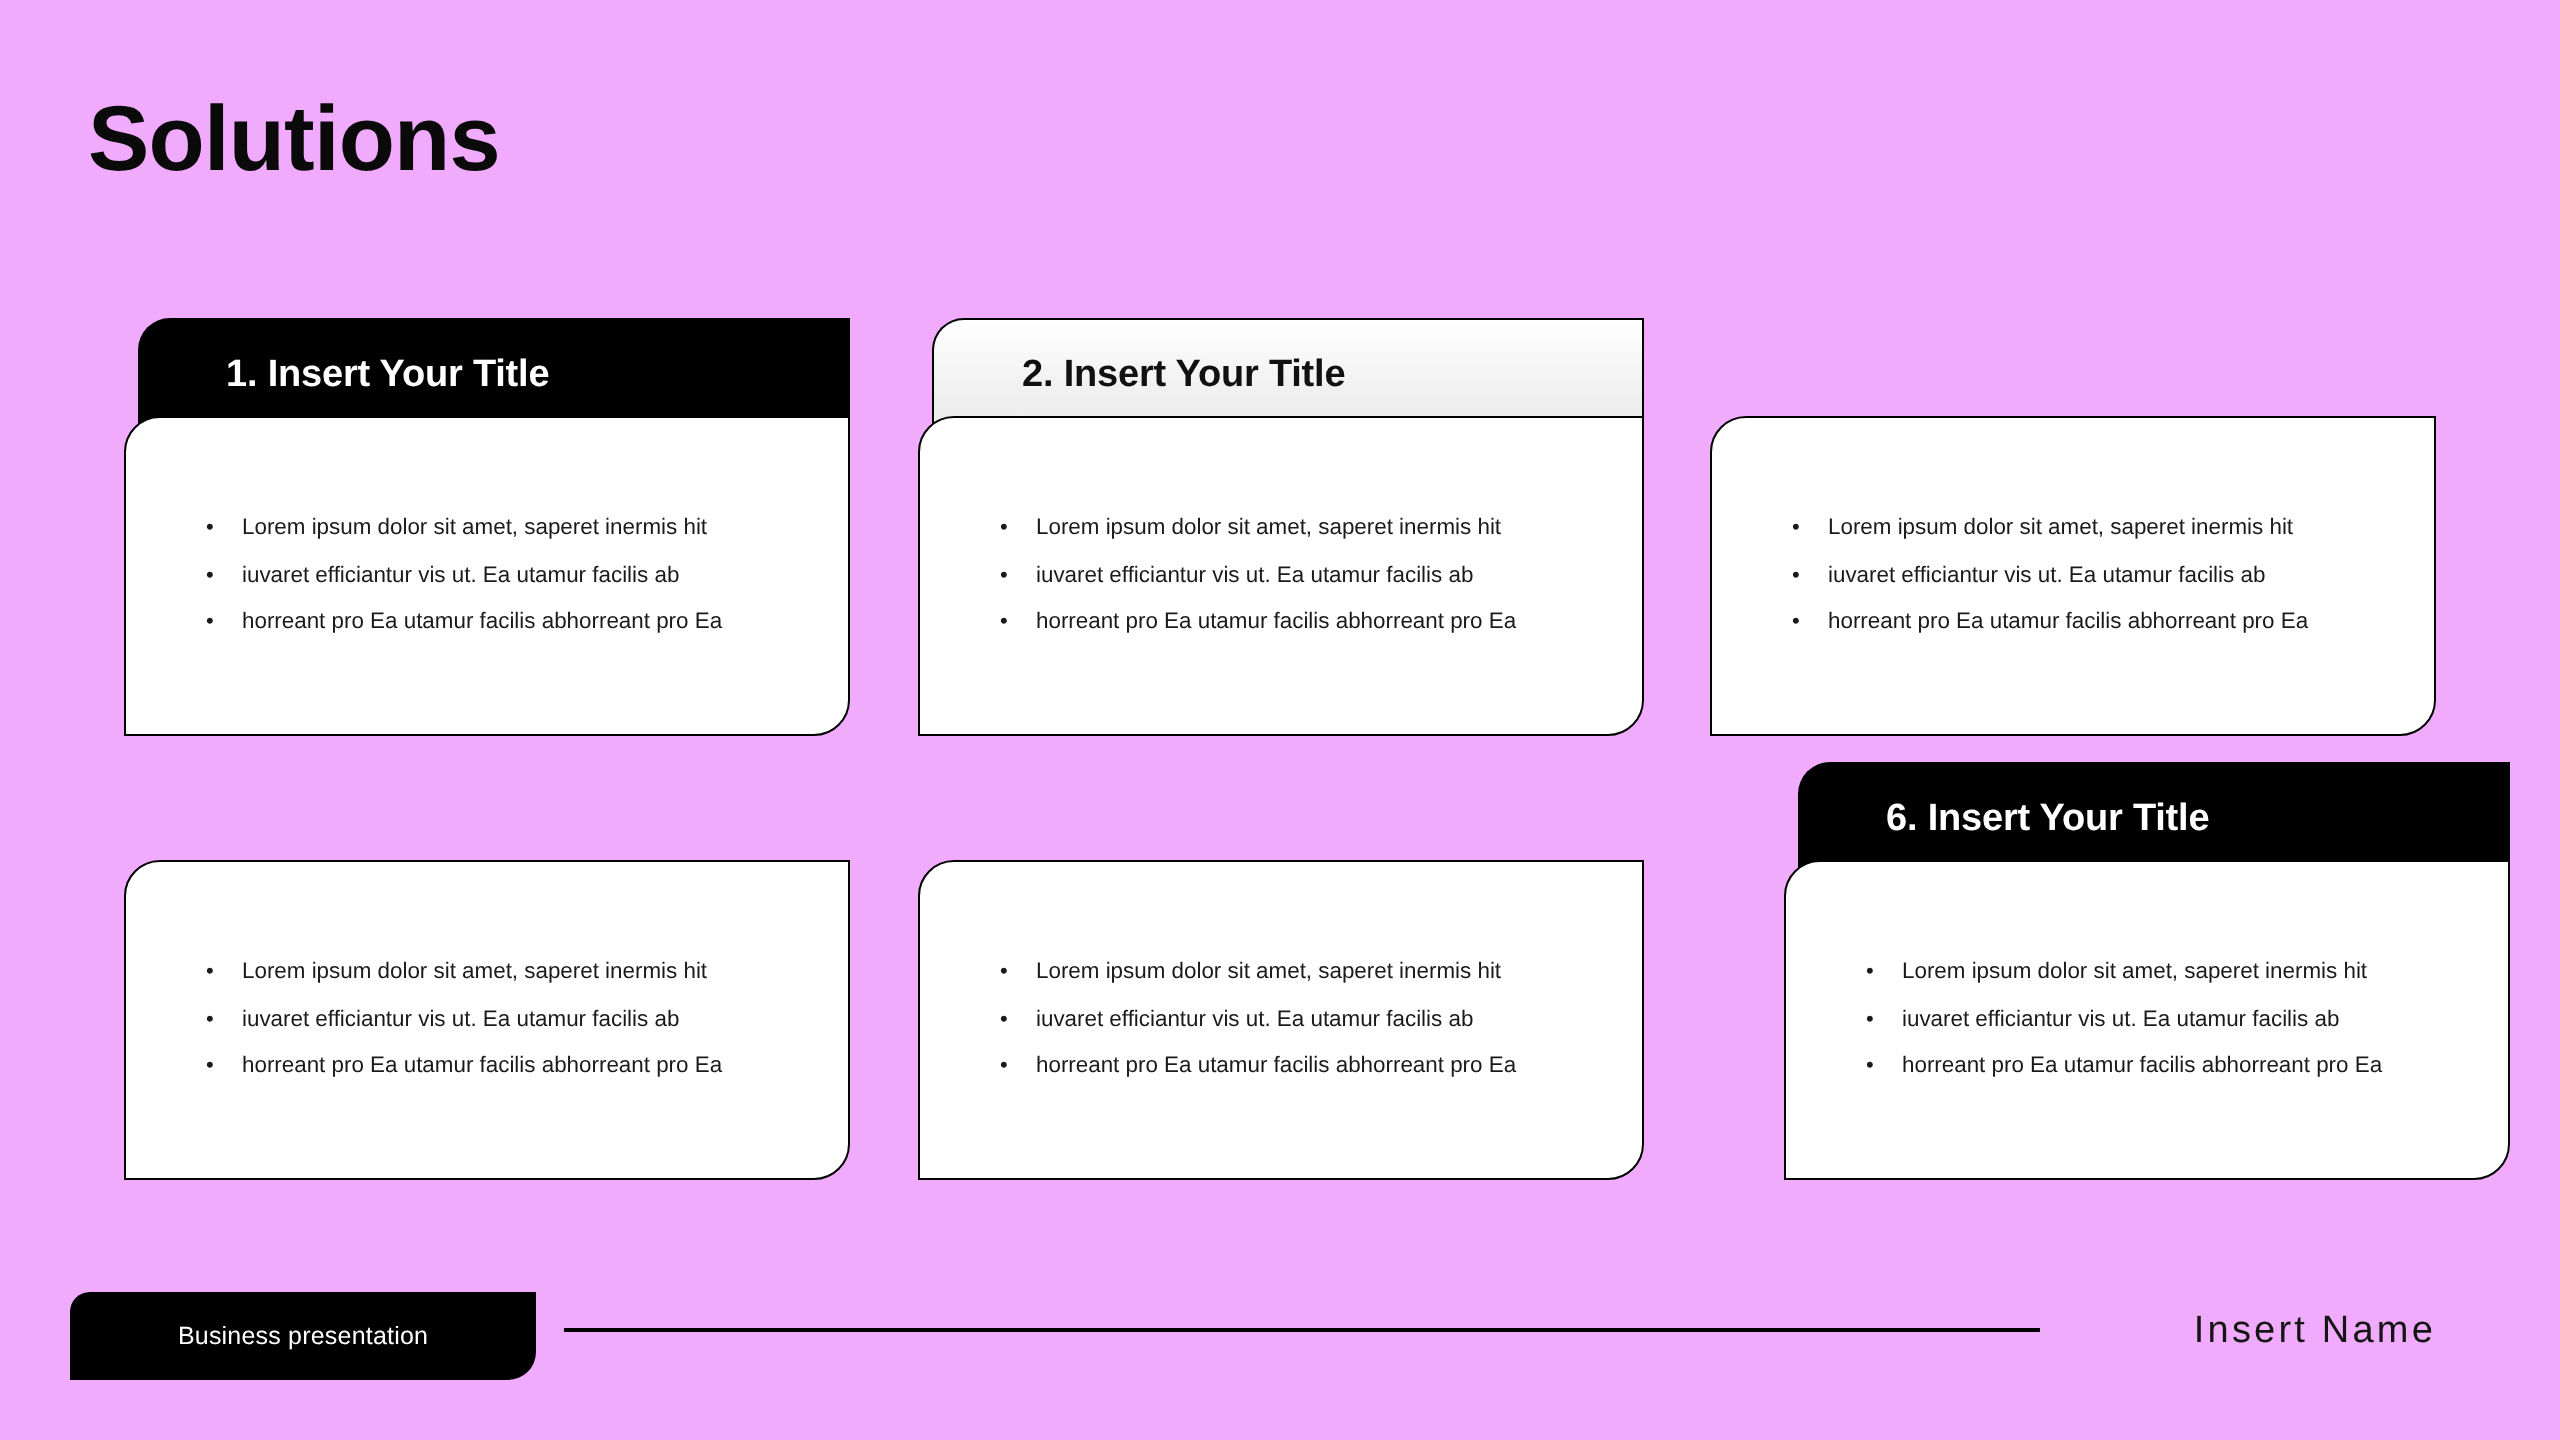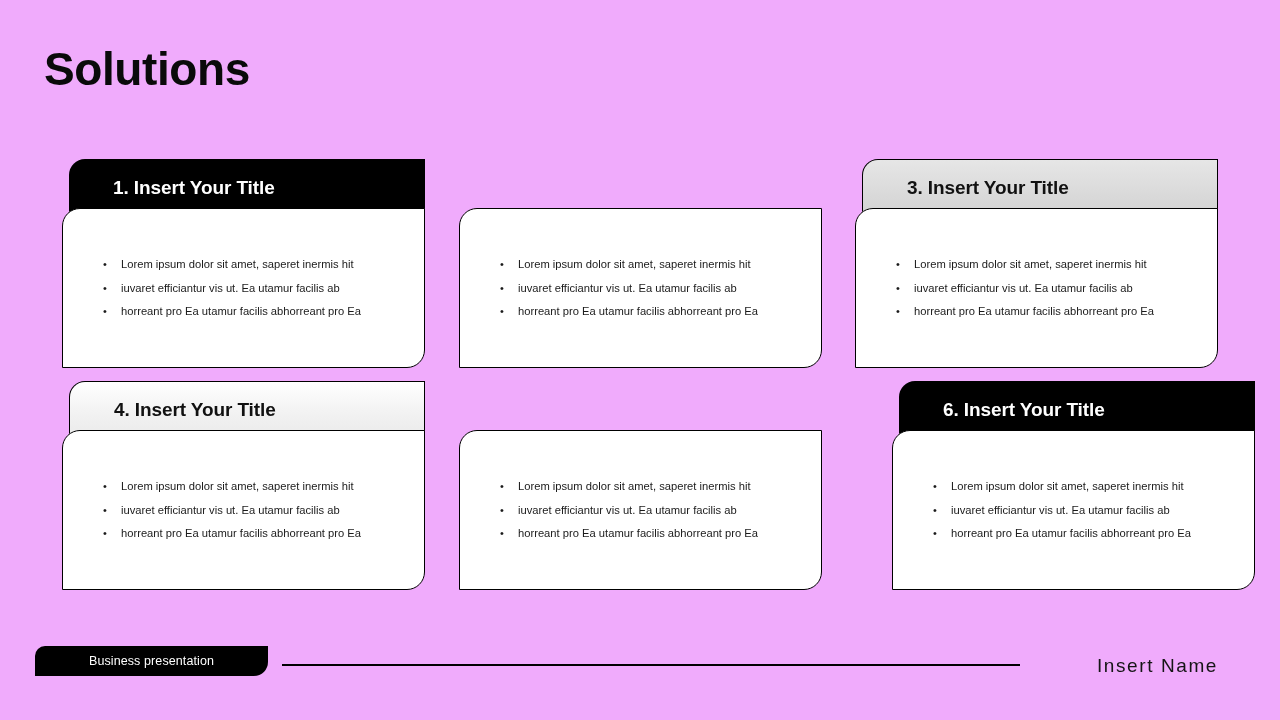--- a/index.html
+++ b/index.html
@@ -74,21 +74,21 @@
     font-family:"Liberation Sans", sans-serif;
   }
   .bullets li .bul{
     position:absolute; left:0; top:0;
     font-size:11px; line-height:23.5px; color:#1a1a1a;
   }
 
   
   #footer-badge{
     position:absolute; left:35px; top:646px;
-    width:233px; height:30px;
+    width:233px; height:44px;
     background:#000000;
     border-top-left-radius:10px;
     border-bottom-right-radius:14px;
   }
   #footer-badge .badge-text{
     position:absolute; left:0; right:0; top:50%;
     transform:translateY(-50%);
     text-align:center;
     color:#ffffff; font-size:12.5px; font-weight:400;
     letter-spacing:0.1px;
@@ -118,44 +118,41 @@
         </div>
         <div class="card-body">
           <ul class="bullets">
             <li><span class="bul">•</span><span>Lorem  ipsum dolor sit amet, saperet inermis hit</span></li>
             <li><span class="bul">•</span><span>iuvaret efficiantur vis ut. Ea utamur facilis ab</span></li>
             <li><span class="bul">•</span><span>horreant pro Ea utamur facilis abhorreant pro Ea</span></li>
           </ul>
         </div>
       </div>
       <div class="card" style="left: 459px; top: 159px;">
+        <div class="card-head head-light">
+          <div class="head-title">2. Insert Your Title</div>
+        </div>
         <div class="card-body">
           <ul class="bullets">
             <li><span class="bul">•</span><span>Lorem  ipsum dolor sit amet, saperet inermis hit</span></li>
             <li><span class="bul">•</span><span>iuvaret efficiantur vis ut. Ea utamur facilis ab</span></li>
             <li><span class="bul">•</span><span>horreant pro Ea utamur facilis abhorreant pro Ea</span></li>
           </ul>
         </div>
       </div>
       <div class="card" style="left: 855px; top: 159px;">
-        <div class="card-head head-gray">
-          <div class="head-title">3. Insert Your Title</div>
-        </div>
         <div class="card-body">
           <ul class="bullets">
             <li><span class="bul">•</span><span>Lorem  ipsum dolor sit amet, saperet inermis hit</span></li>
             <li><span class="bul">•</span><span>iuvaret efficiantur vis ut. Ea utamur facilis ab</span></li>
             <li><span class="bul">•</span><span>horreant pro Ea utamur facilis abhorreant pro Ea</span></li>
           </ul>
         </div>
       </div>
       <div class="card" style="left: 62px; top: 381px;">
-        <div class="card-head head-light">
-          <div class="head-title">4. Insert Your Title</div>
-        </div>
         <div class="card-body">
           <ul class="bullets">
             <li><span class="bul">•</span><span>Lorem  ipsum dolor sit amet, saperet inermis hit</span></li>
             <li><span class="bul">•</span><span>iuvaret efficiantur vis ut. Ea utamur facilis ab</span></li>
             <li><span class="bul">•</span><span>horreant pro Ea utamur facilis abhorreant pro Ea</span></li>
           </ul>
         </div>
       </div>
       <div class="card" style="left: 459px; top: 381px;">
         <div class="card-body">

